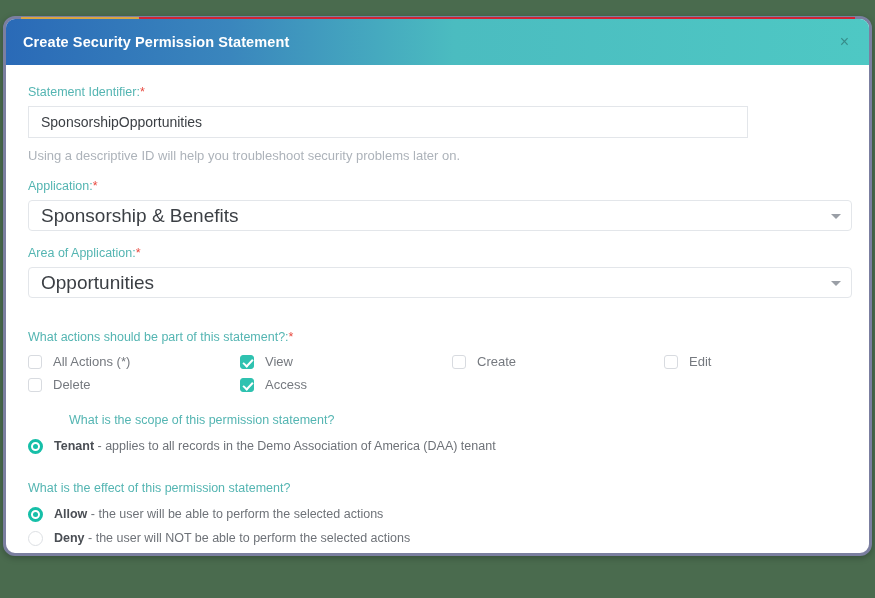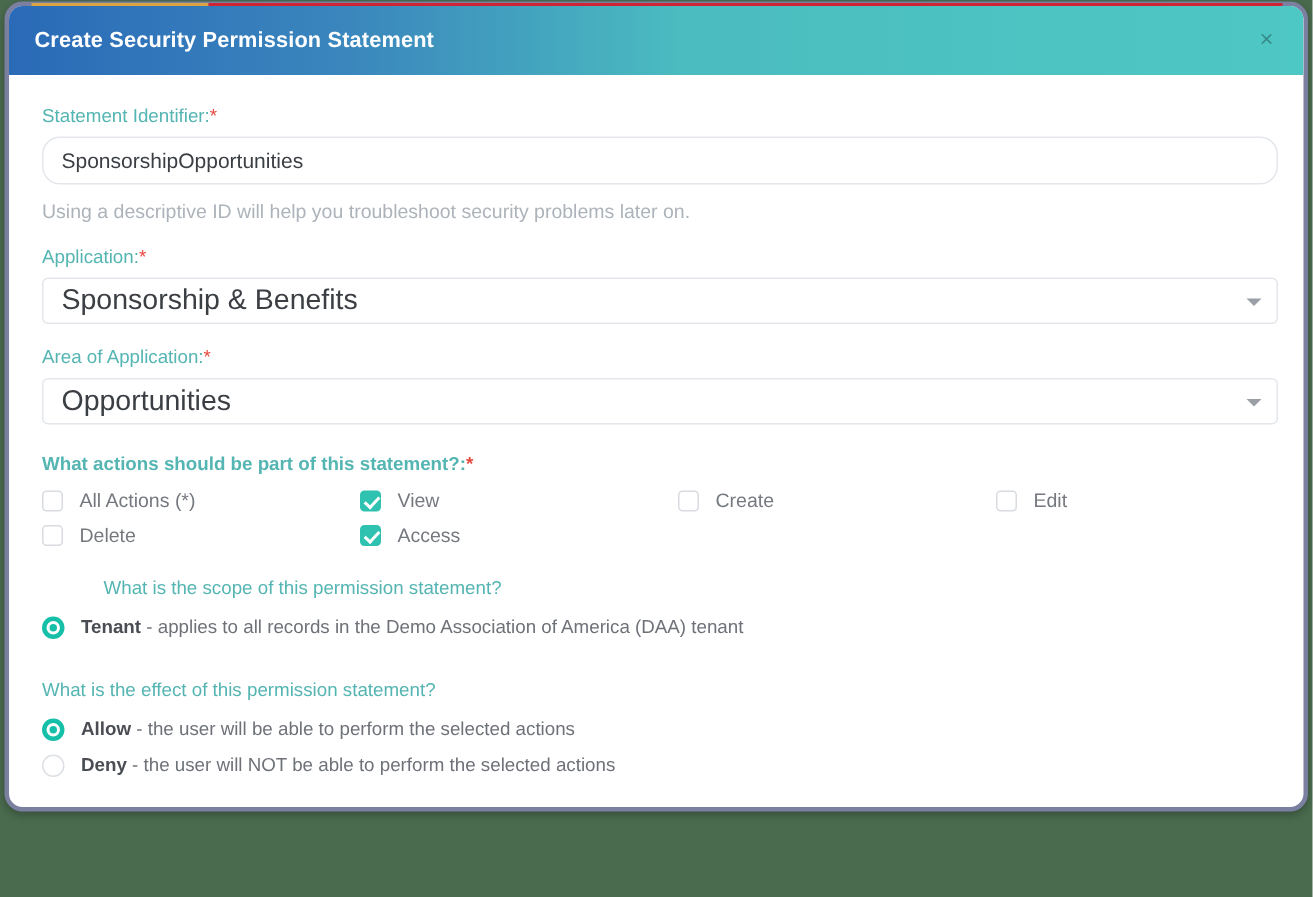--- a/index.html
+++ b/index.html
@@ -11,21 +11,21 @@
   body {
     background: #4a6b4e;
     font-family: "Liberation Sans", sans-serif;
     -webkit-font-smoothing: antialiased;
   }
 
   
   #modal-wrap {
     position: absolute;
     left: 3px;
-    top: 1px;
+    top: 16px;
     width: 869px;
     height: 540px;
   }
   #modal {
     position: absolute;
     inset: 0;
     background: #ffffff;
     border: 3px solid #7b7fa0;
     border-radius: 12px;
     overflow: hidden;
@@ -91,24 +91,24 @@
   .field-label {
     color: #54b5b2;
     font-size: 12.5px;
     margin: 0 0 6px 0;
     line-height: 1.2;
   }
   .req { color: #e8493f; font-size: 12.5px; }
 
   .text-input {
     display: block;
-    width: 824px;
+    width: 720px;
     height: 32px;
     border: 1px solid #e3e6ea;
-    border-radius: 12px;
+    border-radius: 0;
     background: #fff;
     color: #3b3f44;
     font-family: "Liberation Sans", sans-serif;
     font-size: 14px;
     padding: 0 12px;
     outline: none;
   }
   .helper-text {
     color: #adb3ba;
     font-size: 13px;
@@ -142,21 +142,21 @@
     border-left: 5px solid transparent;
     border-right: 5px solid transparent;
     border-top: 5px solid #9a9fa6;
     pointer-events: none;
   }
 
   .section-gap-1 { margin-top: 16px; }
   .section-gap-2 { margin-top: 15px; }
 
   
-  #actions-label { margin-top: 19px; font-weight: bold; }
+  #actions-label { margin-top: 32px; }
   .cb-grid {
     display: grid;
     grid-template-columns: 212px 212px 212px 212px;
     row-gap: 8px;
     margin-top: 9px;
   }
   .cb-item {
     display: flex;
     align-items: flex-end;
     cursor: pointer;

